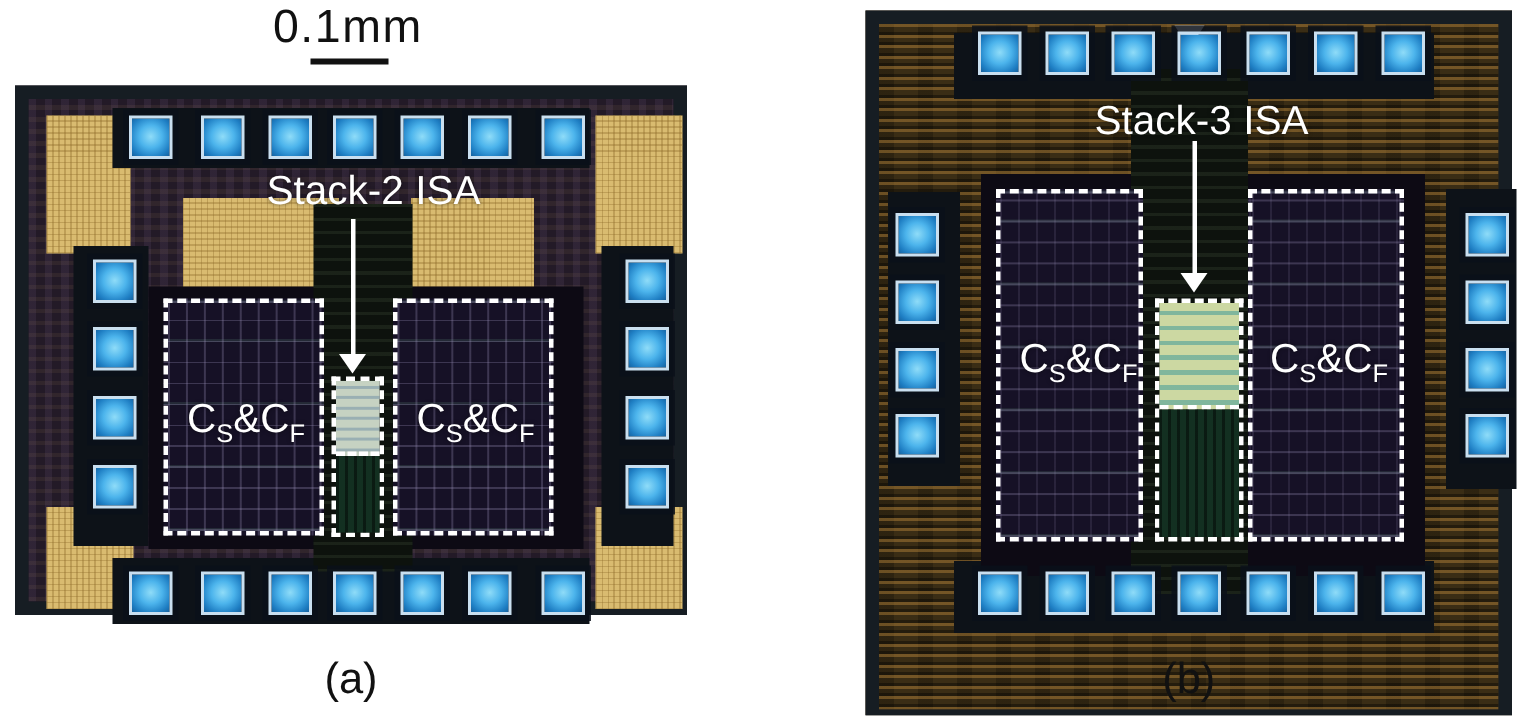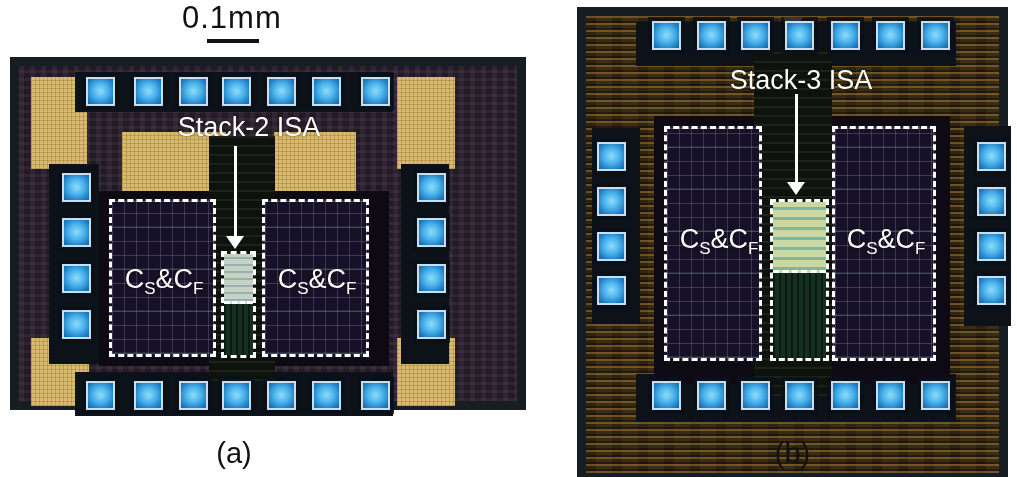--- a/index.html
+++ b/index.html
@@ -84,21 +84,21 @@
   .caption{font-size:29px;color:#111;text-align:center;}
 </style>
 </head>
 <body>
 
 <div id="stage">
 
   <div class="abs scale-label" style="left:182px;top:0;width:140px;">0.1mm</div>
   <div class="abs scale-line" style="left:207px;top:39px;width:52px;"></div>
 
-  <div id="chipA" class="chip chipA-bg" style="left:10px;top:57px;width:516px;height:353px;">
+  <div id="chipA" class="chip chipA-bg" style="left:10px;top:57px;width:448px;height:353px;">
 
     <div class="abs gold" style="left:12px;top:11px;width:56px;height:92px;"></div>
     <div class="abs gold" style="left:378px;top:11px;width:58px;height:92px;"></div>
     <div class="abs gold" style="left:12px;top:272px;width:58px;height:68px;"></div>
     <div class="abs gold" style="left:378px;top:272px;width:58px;height:68px;"></div>
 
     <div class="abs strip" style="left:56px;top:6px;width:318px;height:40px;"></div>
     <div class="abs strip" style="left:56px;top:306px;width:318px;height:44px;"></div>
     <div class="abs strip" style="left:30px;top:98px;width:50px;height:200px;"></div>
     <div class="abs strip" style="left:382px;top:98px;width:48px;height:200px;"></div>

